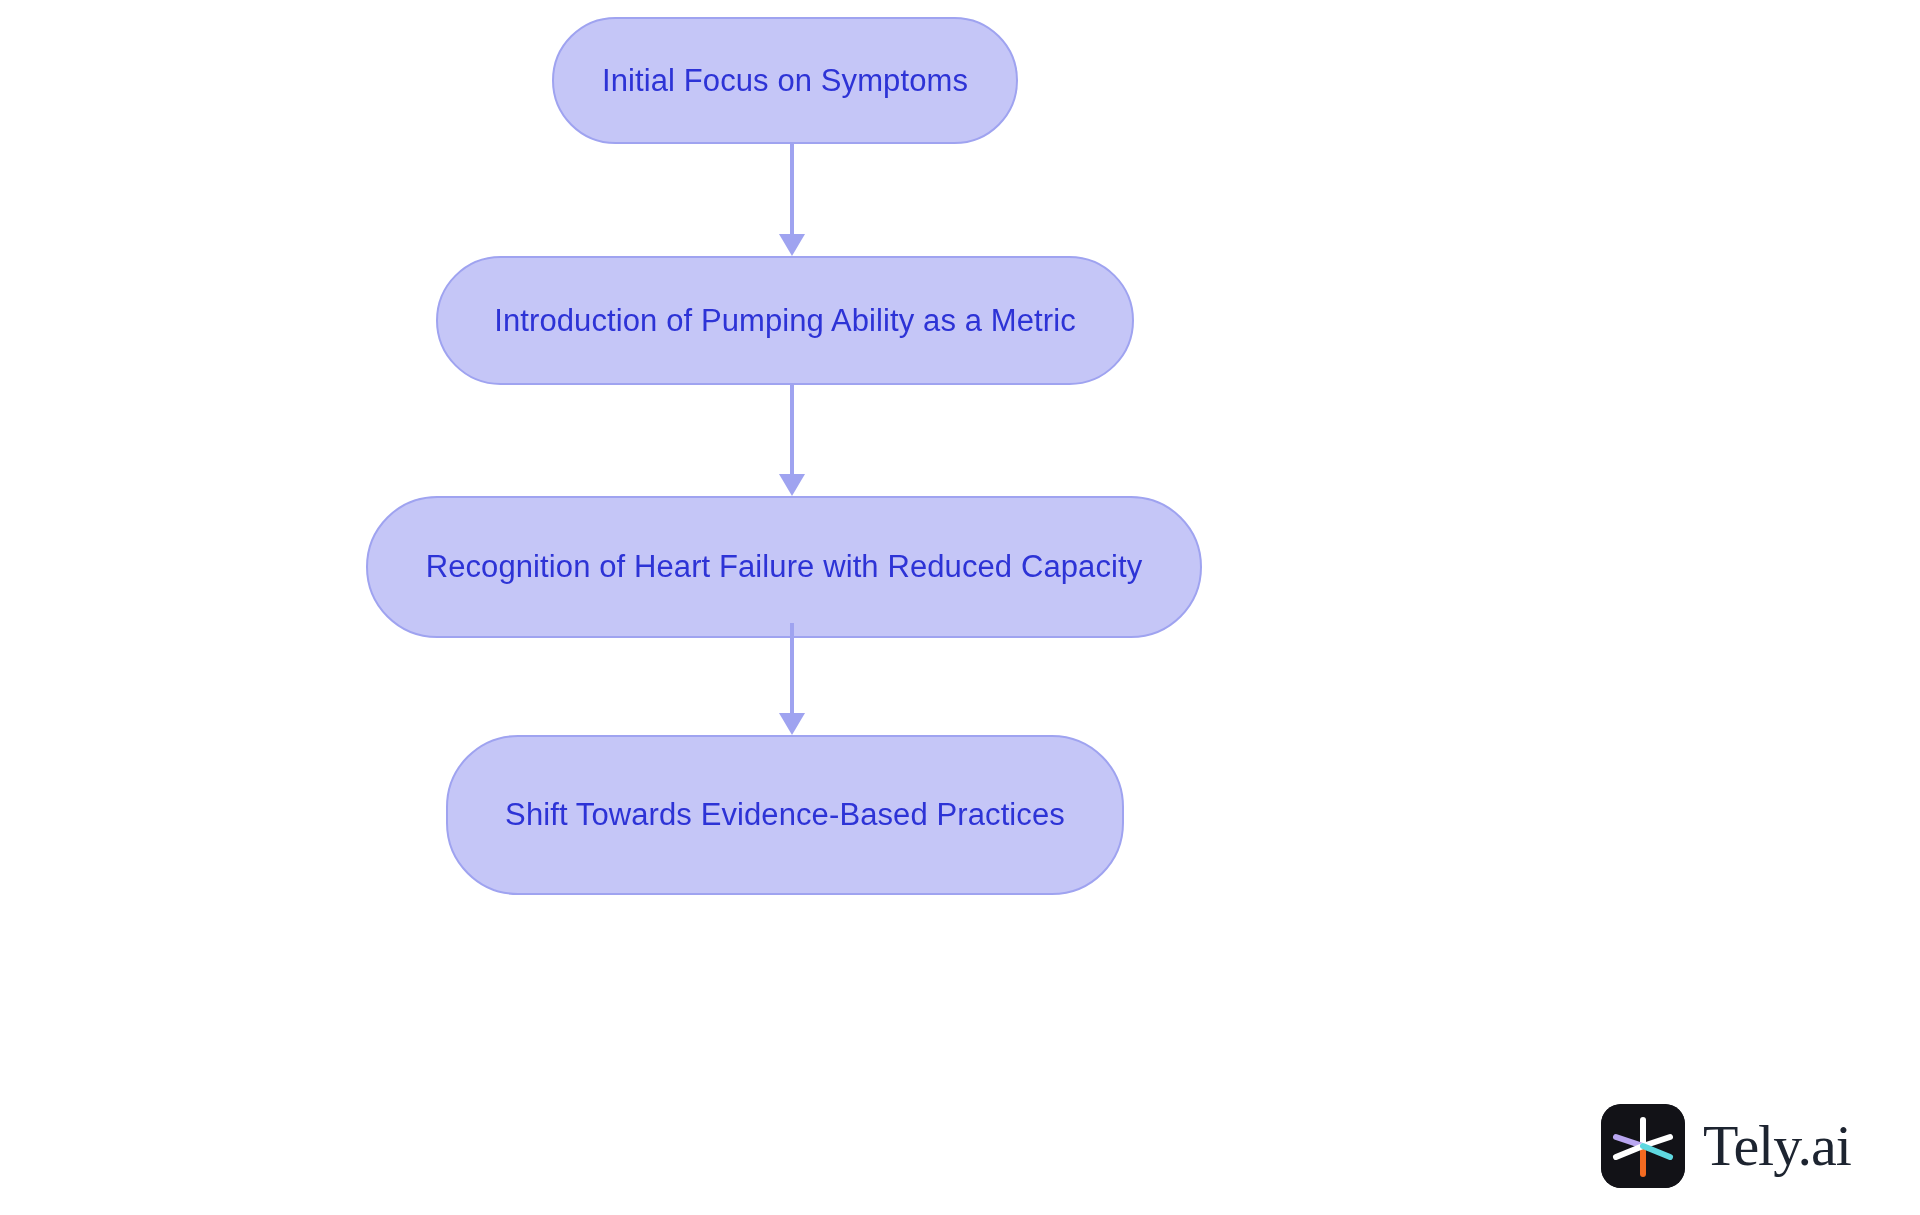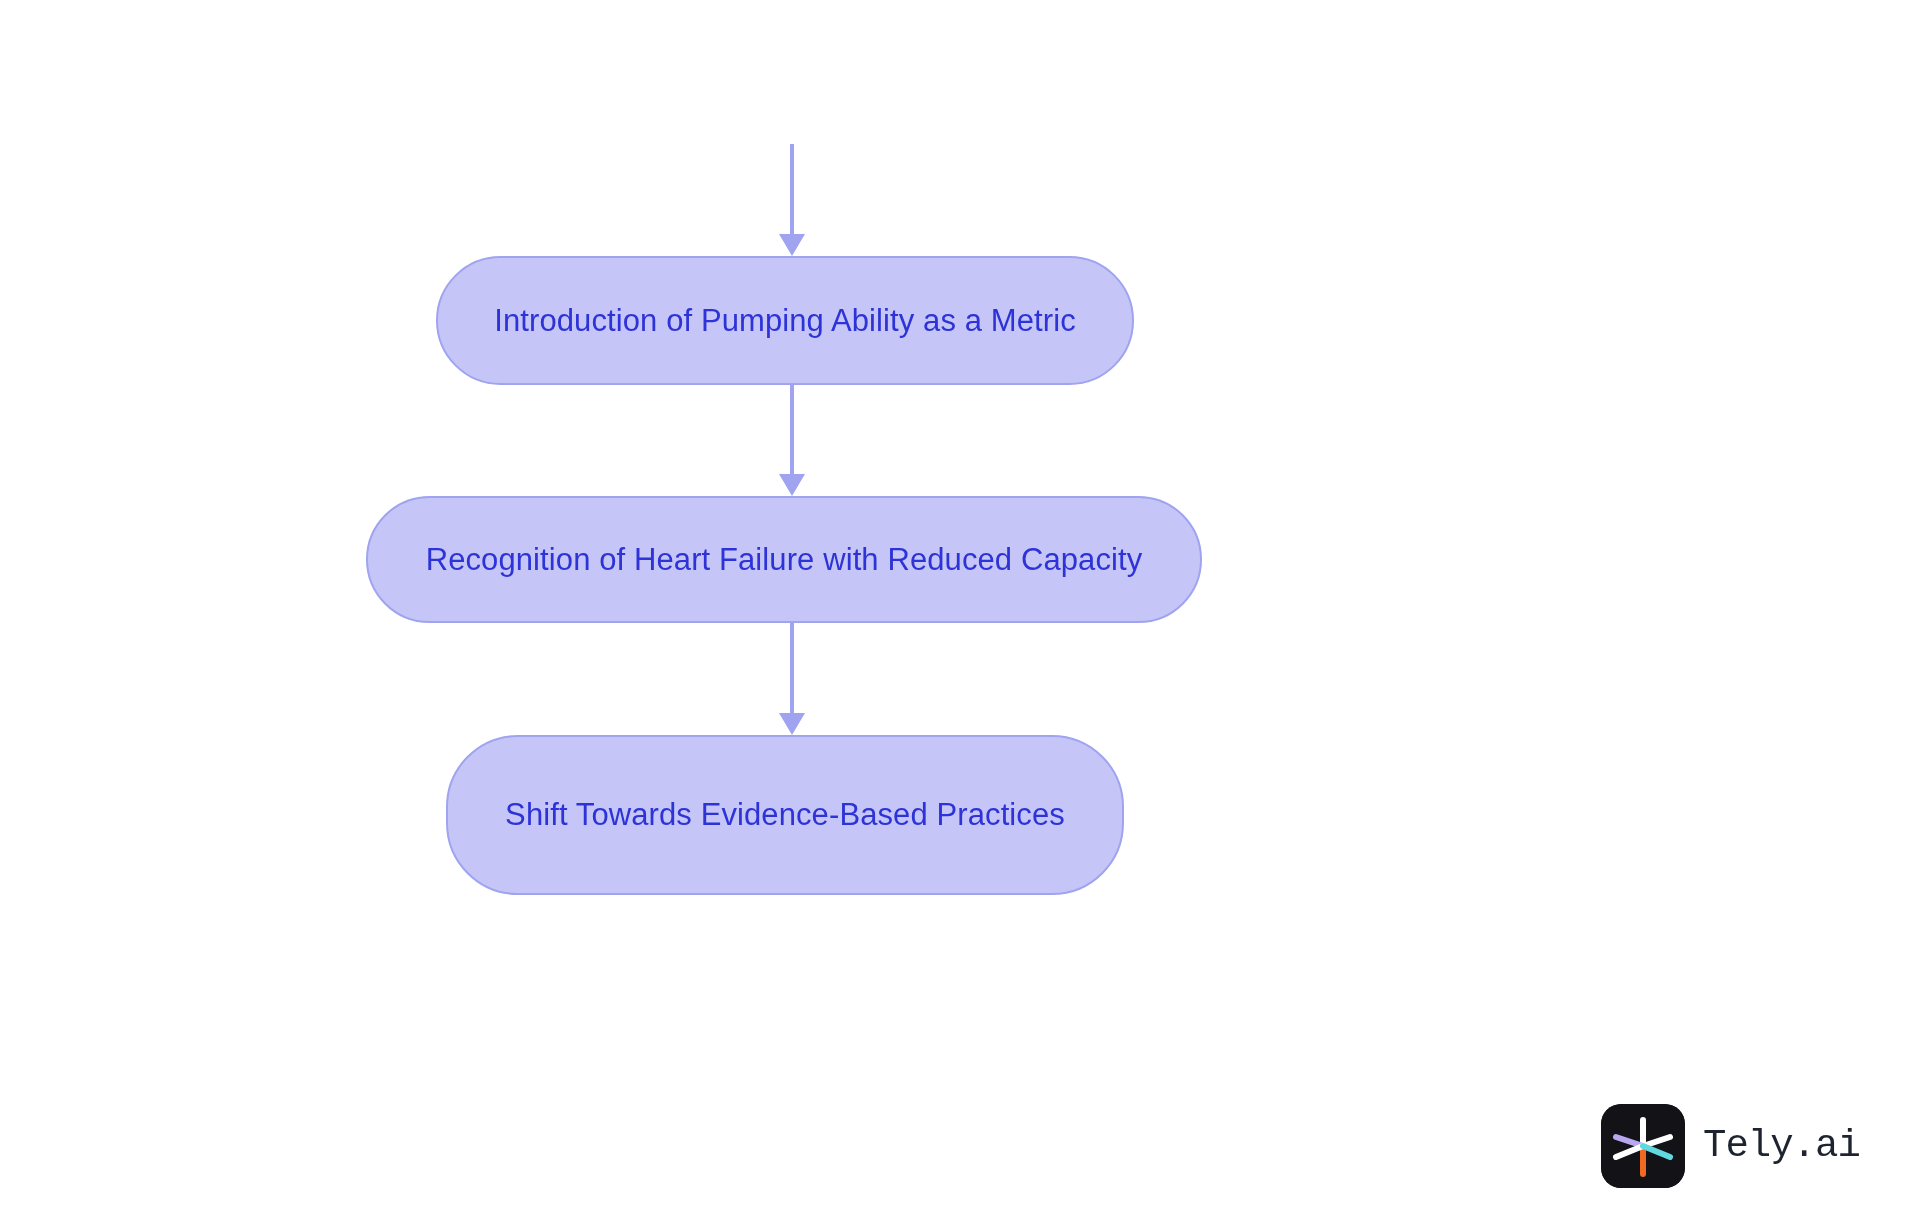--- a/index.html
+++ b/index.html
@@ -41,21 +41,21 @@
     font-size: 31px;
     font-weight: 400;
     letter-spacing: 0.1px;
     line-height: 1.2;
     white-space: nowrap;
   }
 
   
   #node-1 { left: 552px; top: 17px;  width: 466px; height: 127px; }
   #node-2 { left: 436px; top: 256px; width: 698px; height: 129px; }
-  #node-3 { left: 366px; top: 496px; width: 836px; height: 127px; }
+  #node-3 { left: 366px; top: 496px; width: 836px; height: 142px; }
   #node-4 { left: 446px; top: 735px; width: 678px; height: 160px; }
 
   
   .connector {
     position: absolute;
     left: 777px;
     width: 30px;
   }
   .connector .shaft {
     position: absolute;
@@ -96,33 +96,36 @@
   }
   #brand-mark {
     width: 84px;
     height: 84px;
     background: #121217;
     border-radius: 20px;
     display: block;
   }
   #brand-wordmark {
     color: #1d2430;
-    font-family: Liberation Mono, monospace;
-    font-size: 39px;
+    font-family: Liberation Serif, serif;
+    font-size: 58px;
     font-weight: 400;
     letter-spacing: -1px;
     line-height: 1;
     white-space: nowrap;
   }
 </style>
 </head>
 <body>
 
 <div id="flow-canvas">
 
+  <div class="node" id="node-1">
+    <span class="node-label">Initial Focus on Symptoms</span>
+  </div>
 
   <div class="connector" id="connector-1">
     <div class="shaft"></div>
     <div class="head"></div>
   </div>
 
   <div class="node" id="node-2">
     <span class="node-label">Introduction of Pumping Ability as a Metric</span>
   </div>
 

